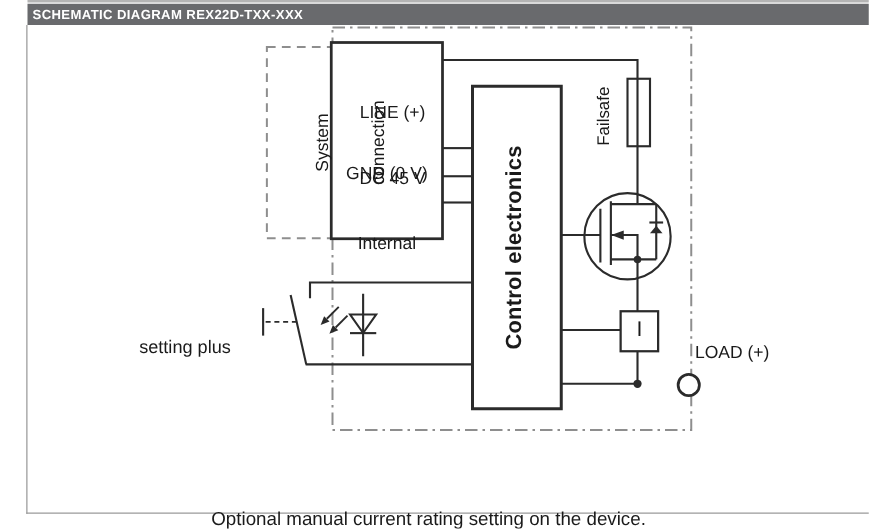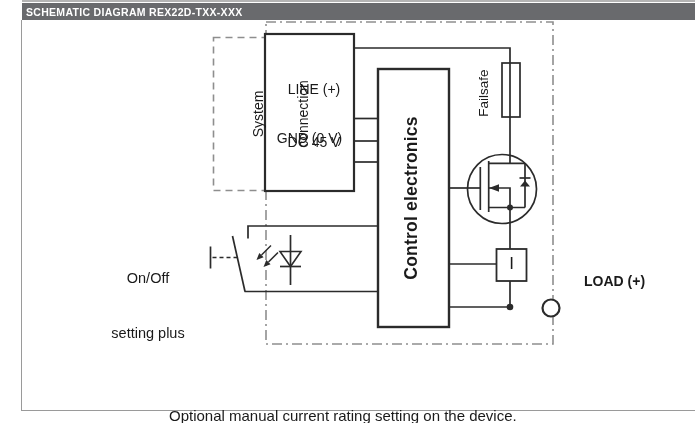--- a/index.html
+++ b/index.html
@@ -12,21 +12,21 @@
   #frame{left:9px;top:20px;width:677px;height:390px;border-left:1px solid #9a9a9a;border-right:1px solid #9a9a9a;border-bottom:1px solid #9a9a9a;}
   svg{position:absolute;left:0;top:0;}
   .lbl{position:absolute;white-space:pre;}
   .rot{transform:rotate(-90deg);}
   #lbl-connection-top{left:256px;top:46px;width:92px;text-align:center;font-size:14px;line-height:17.5px;}
   #lbl-connection-bot{left:253px;top:92px;width:89px;text-align:center;font-size:14px;line-height:18.6px;}
   #lbl-system{left:146px;top:96px;width:161px;height:36px;text-align:center;font-size:14px;line-height:15px;}
   #lbl-control{left:271px;top:185px;width:261px;height:26px;text-align:center;font-size:17.5px;font-weight:bold;letter-spacing:.2px;}
   #lbl-failsafe{left:417px;top:84px;width:111px;height:18px;text-align:center;font-size:13.5px;}
   #lbl-onoff{left:56px;top:233px;width:160px;text-align:center;font-size:14.5px;line-height:18.2px;}
-  #lbl-load{left:572px;top:273px;font-size:14px;font-weight:bold;}
+  #lbl-load{left:544px;top:273px;font-size:14px;}
   #lbl-current{left:484px;top:254px;width:31px;text-align:center;font-size:17px;}
   #caption{left:157px;top:369px;font-size:15px;line-height:18.8px;}
 </style>
 </head>
 <body>
 
 <div id="stage">
 
   <div class="abs" id="top-hairline"></div>
 
@@ -105,33 +105,33 @@
 
     <circle cx="539" cy="308" r="8.5" fill="#ffffff" stroke="#2b2b2b" stroke-width="2.2"></circle>
   </svg>
 
   <div class="lbl" id="lbl-connection-top">
     <div>LINE (+)</div>
     <div>DC 45 V</div>
   </div>
   <div class="lbl" id="lbl-connection-bot">
     <div>GND (0 V)</div>
+    <div>Internal</div>
   </div>
 
   <div class="lbl rot" id="lbl-system">
     <div>System</div>
     <div>connection</div>
   </div>
 
   <div class="lbl rot" id="lbl-control">Control electronics</div>
 
   <div class="lbl rot" id="lbl-failsafe">Failsafe</div>
 
   <div class="lbl" id="lbl-onoff">
-    <div>On/Off</div>
     <div>setting plus</div>
   </div>
 
   <div class="lbl" id="lbl-load">LOAD (+)</div>
 
   <div class="lbl" id="lbl-current">I</div>
 
   <div class="lbl" id="caption">
     <div>Optional manual current rating setting on the device.</div>
     

